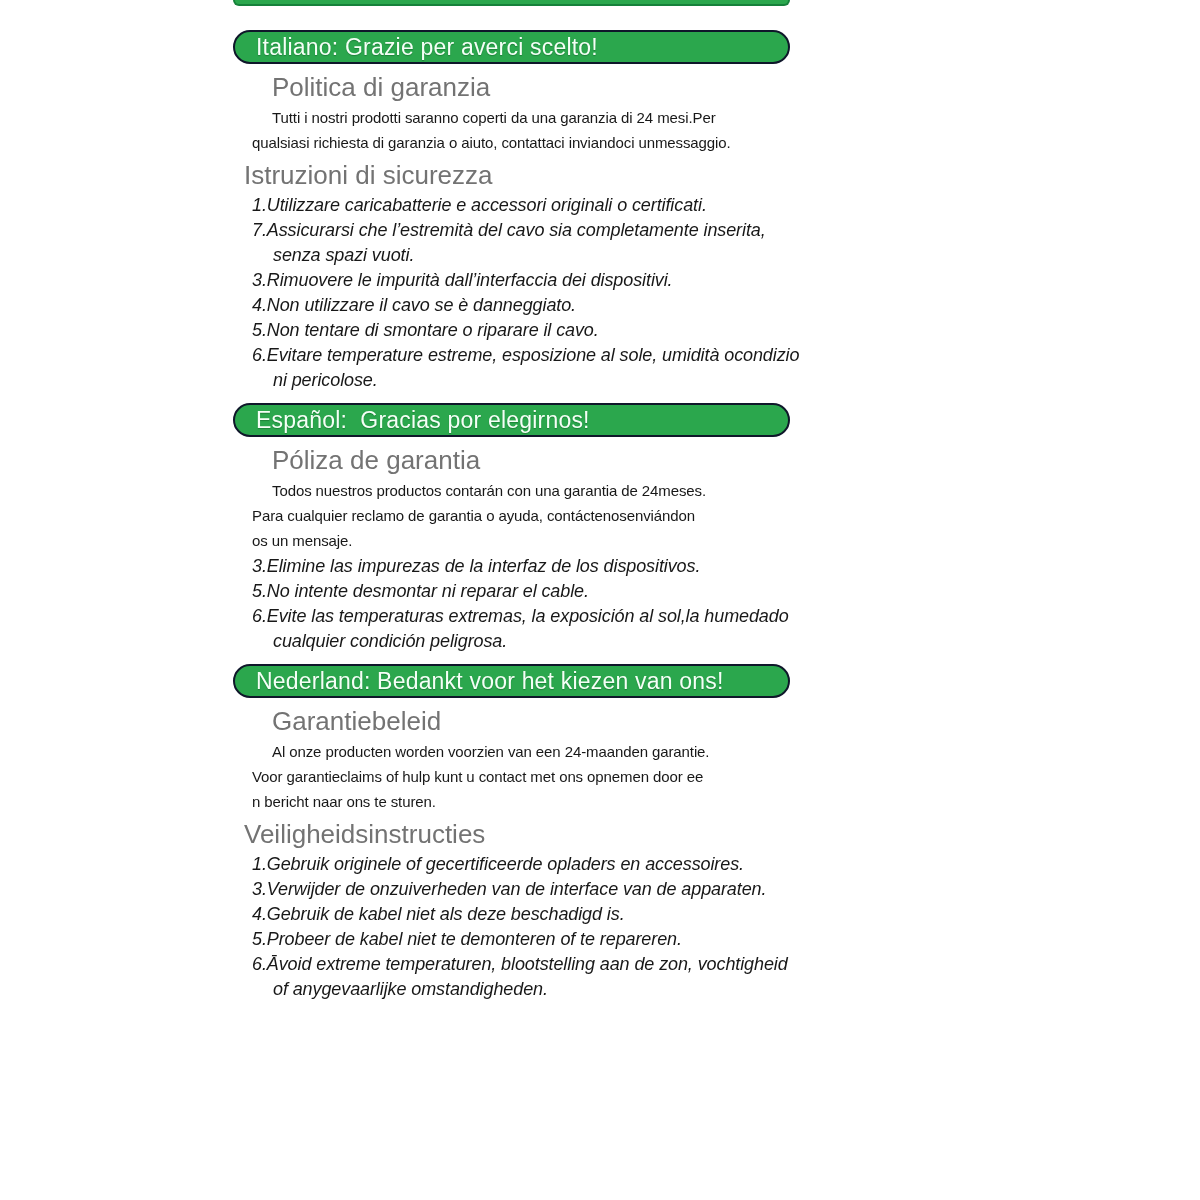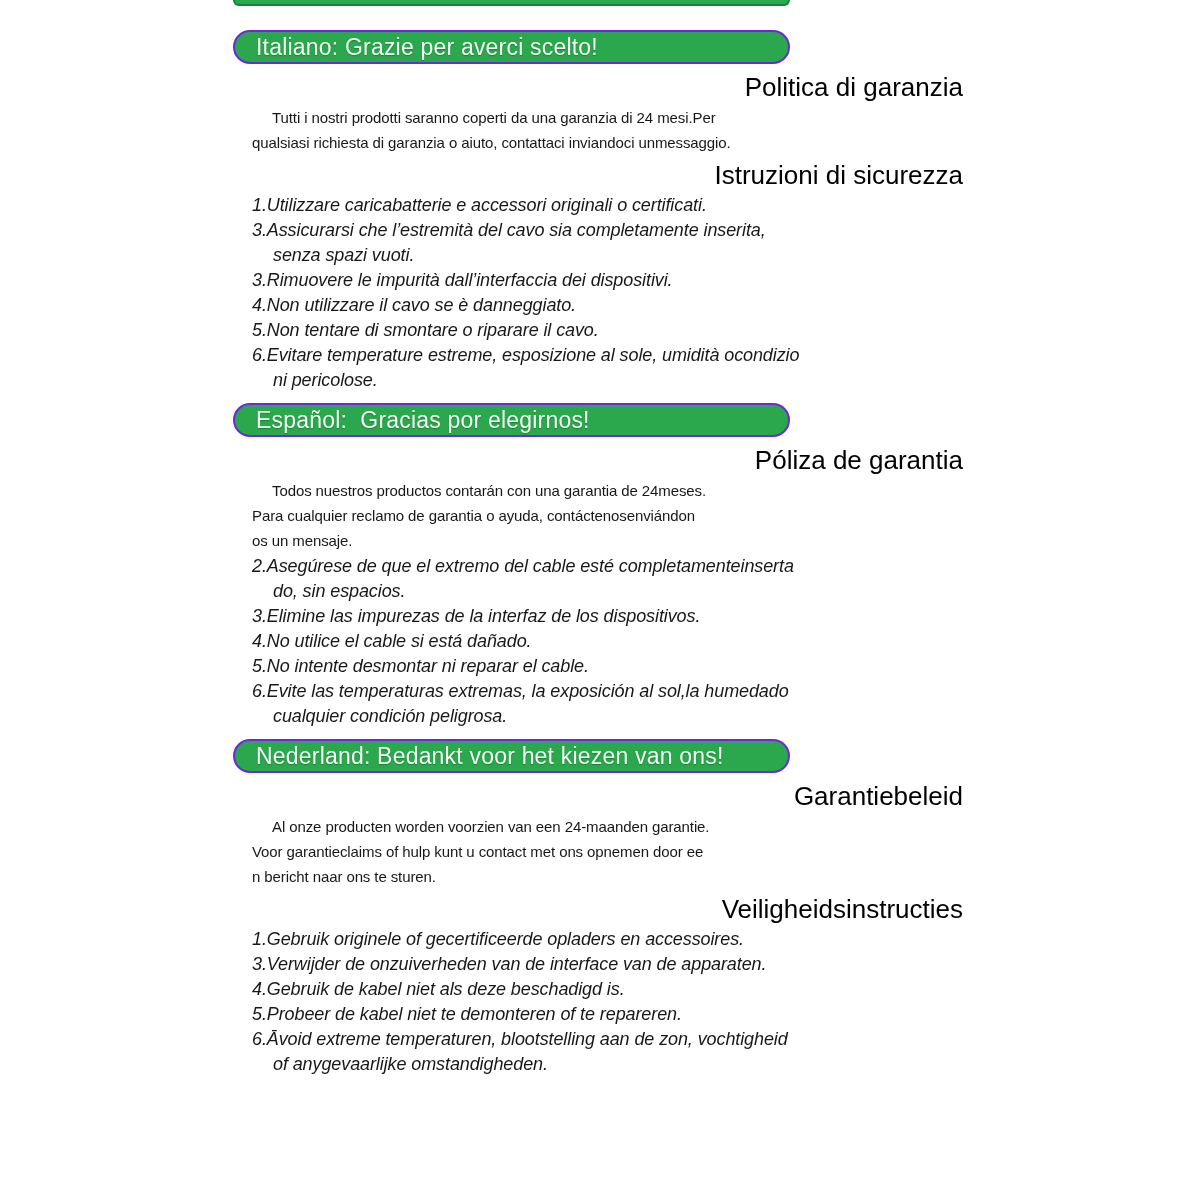--- a/index.html
+++ b/index.html
@@ -31,40 +31,39 @@
     border: 2px solid #16813a;
     border-top: none;
     border-radius: 0 0 14px 14px;
     margin-bottom: 24px;
   }
   .banner {
     width: 557px;
     height: 34px;
     box-sizing: border-box;
     background: #2ba74d;
-    border: 2px solid #6d28d9;
+    border: 2px solid #0f172a;
     border-radius: 18px;
     display: flex;
     align-items: center;
     padding-left: 21px;
     color: #f4fff6;
     font-size: 23px;
     letter-spacing: 0.2px;
     white-space: pre;
     text-shadow: 0 1px 1px rgba(0,60,20,0.35);
   }
   .section { margin-top: 10px; }
   .section.first { margin-top: 0; }
   h2 {
     font-size: 26px;
     font-weight: 400;
     line-height: 30px;
     margin: 8px 0 3px 39px;
-    color: #000000;
-    text-align: right;
+    color: #737373;
   }
   h2.safety { margin-top: 5px; margin-left: 11px; }
   .para {
     margin: 0 0 0 19px;
     font-size: 15px;
     line-height: 25px;
     text-indent: 20px;
     white-space: pre-line;
     letter-spacing: -0.1px;
   }
@@ -90,43 +89,40 @@
     <div class="section first">
       <div class="banner">
         <span>Italiano: Grazie per averci scelto!</span>
       </div>
       <h2>Politica di garanzia</h2>
       <p class="para">Tutti i nostri prodotti saranno coperti da una garanzia di 24 mesi.Per
 qualsiasi richiesta di garanzia o aiuto, contattaci inviandoci unmessaggio.</p>
       <h2 class="safety">Istruzioni di sicurezza</h2>
       <div class="list">
         <div class="li">1.Utilizzare caricabatterie e accessori originali o certificati.</div>
-        <div class="li">3.Assicurarsi che l’estremità del cavo sia completamente inserita,
+        <div class="li">7.Assicurarsi che l’estremità del cavo sia completamente inserita,
 senza spazi vuoti.</div>
         <div class="li">3.Rimuovere le impurità dall’interfaccia dei dispositivi.</div>
         <div class="li">4.Non utilizzare il cavo se è danneggiato.</div>
         <div class="li">5.Non tentare di smontare o riparare il cavo.</div>
         <div class="li">6.Evitare temperature estreme, esposizione al sole, umidità ocondizio
 ni pericolose.</div>
       </div>
     </div>
 
     <div class="section">
       <div class="banner">
         <span>Español:  Gracias por elegirnos!</span>
       </div>
       <h2>Póliza de garantia</h2>
       <p class="para">Todos nuestros productos contarán con una garantia de 24meses.
 Para cualquier reclamo de garantia o ayuda, contáctenosenviándon
 os un mensaje.</p>
       <div class="list">
-        <div class="li">2.Asegúrese de que el extremo del cable esté completamenteinserta
-do, sin espacios.</div>
         <div class="li">3.Elimine las impurezas de la interfaz de los dispositivos.</div>
-        <div class="li">4.No utilice el cable si está dañado.</div>
         <div class="li">5.No intente desmontar ni reparar el cable.</div>
         <div class="li">6.Evite las temperaturas extremas, la exposición al sol,la humedado
 cualquier condición peligrosa.</div>
       </div>
     </div>
 
     <div class="section">
       <div class="banner">
         <span>Nederland: Bedankt voor het kiezen van ons!</span>
       </div>

